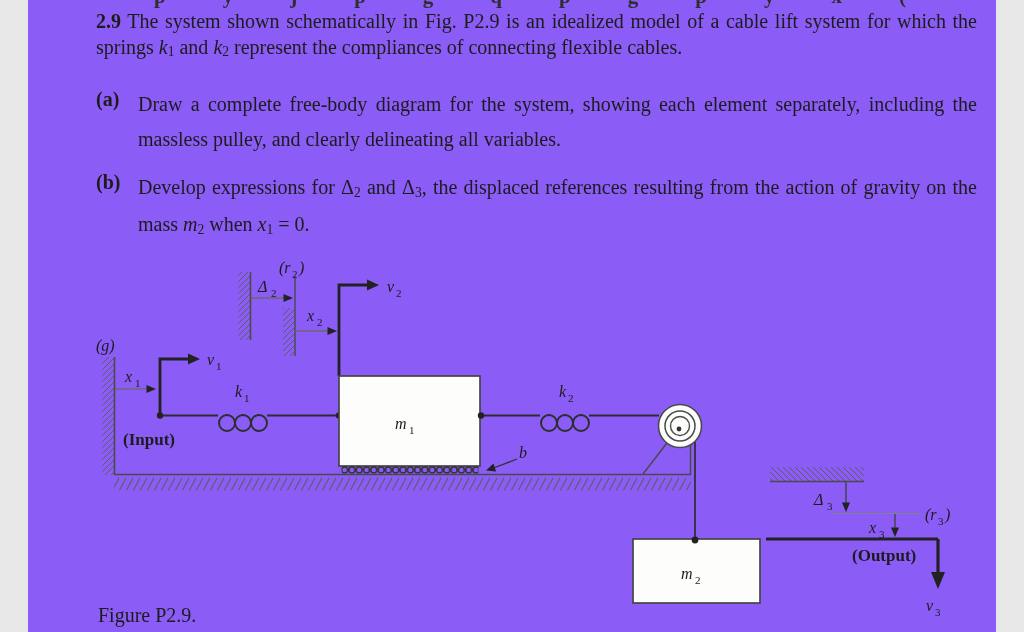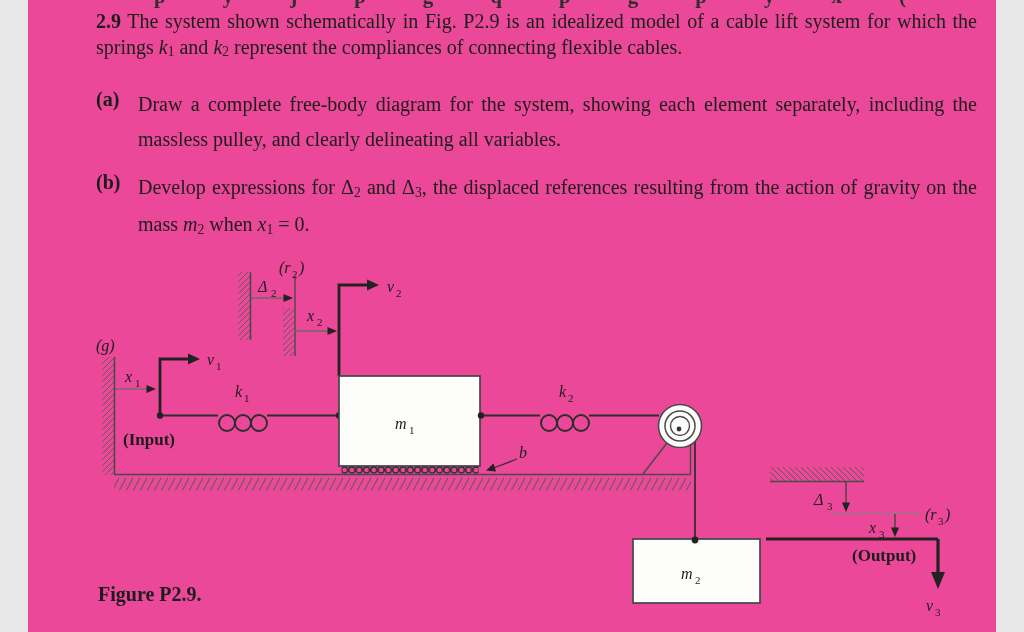--- a/index.html
+++ b/index.html
@@ -1,19 +1,19 @@
 <!DOCTYPE html>
 <html><head>
 <meta charset="utf-8">
 <style>
   html,body{margin:0;padding:0;background:#e8e8e8;}
   .page{
     position:relative;
     width:968px;height:632px;
-    background:#ec4899;
+    background:#8b5cf6;
     font-family:"Liberation Serif", serif;
     color:#1c1c1c;
     overflow:hidden;
     margin:0 auto;
   }
   
   .clip-line{
     position:absolute;top:0;left:126px;width:888px;height:13px;
     overflow:hidden;
   }
@@ -26,22 +26,22 @@
   .para{font-size:20px;line-height:25.5px;text-align:justify;}
   .item{display:flex;}
   .item-a{margin-top:25px;}
   .item-b{margin-top:13px;}
   .item .lbl{flex:0 0 42px;font-weight:bold;font-size:20px;line-height:25.5px;}
   .item .txt{flex:1;font-size:20px;line-height:35px;text-align:justify;}
   .seg-b{font-weight:bold;}
   .seg-i{font-style:italic;}
   .seg-sub{font-size:0.68em;position:relative;top:0.22em;}
   .fig-caption{
-    position:absolute;left:70px;top:583px;
-    font-weight:bold;font-size:20px;
+    position:absolute;left:70px;top:604px;
+    font-weight:normal;font-size:20px;
   }
   svg.diagram{position:absolute;left:0;top:0;}
   
   .dlab{font:italic 16px "Liberation Serif", serif;fill:#1c1c1c;}
   .dsub{font:normal 11px "Liberation Serif", serif;fill:#1c1c1c;}
   .dparen{font:600 17px "Liberation Serif", serif;fill:#1c1c1c;font-style:normal;}
 </style>
 </head>
 <body>
 

